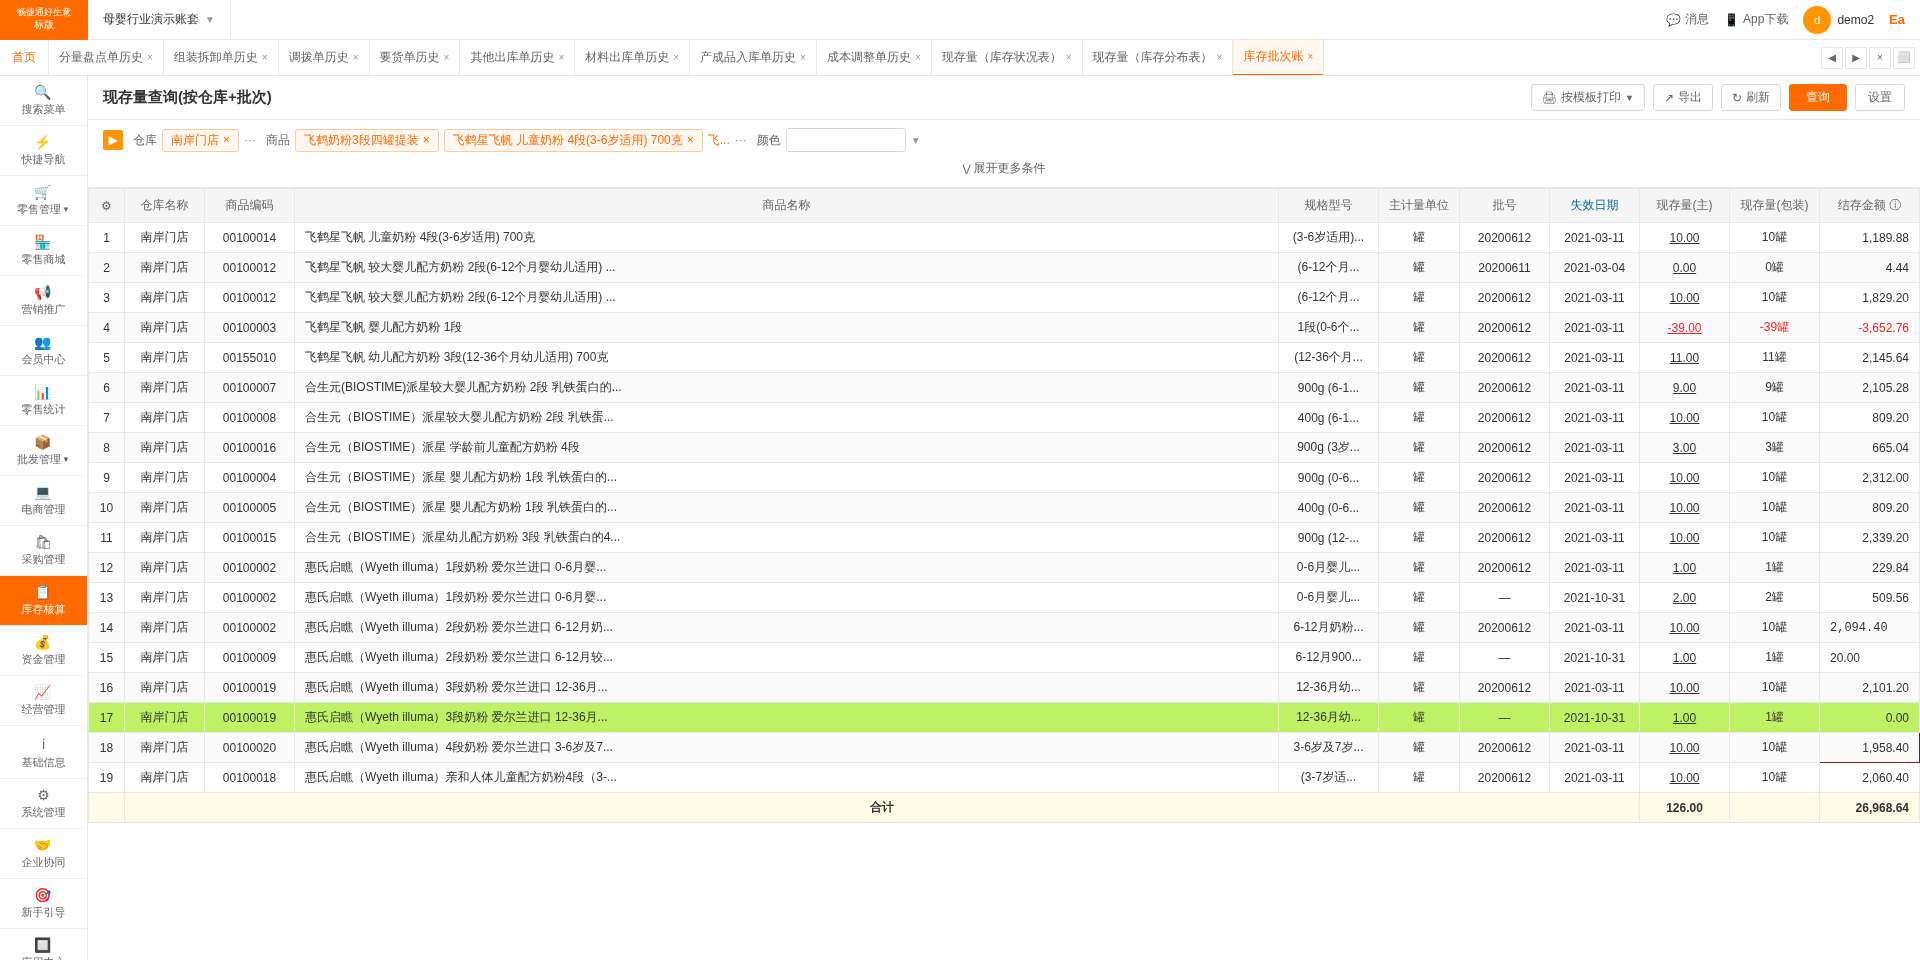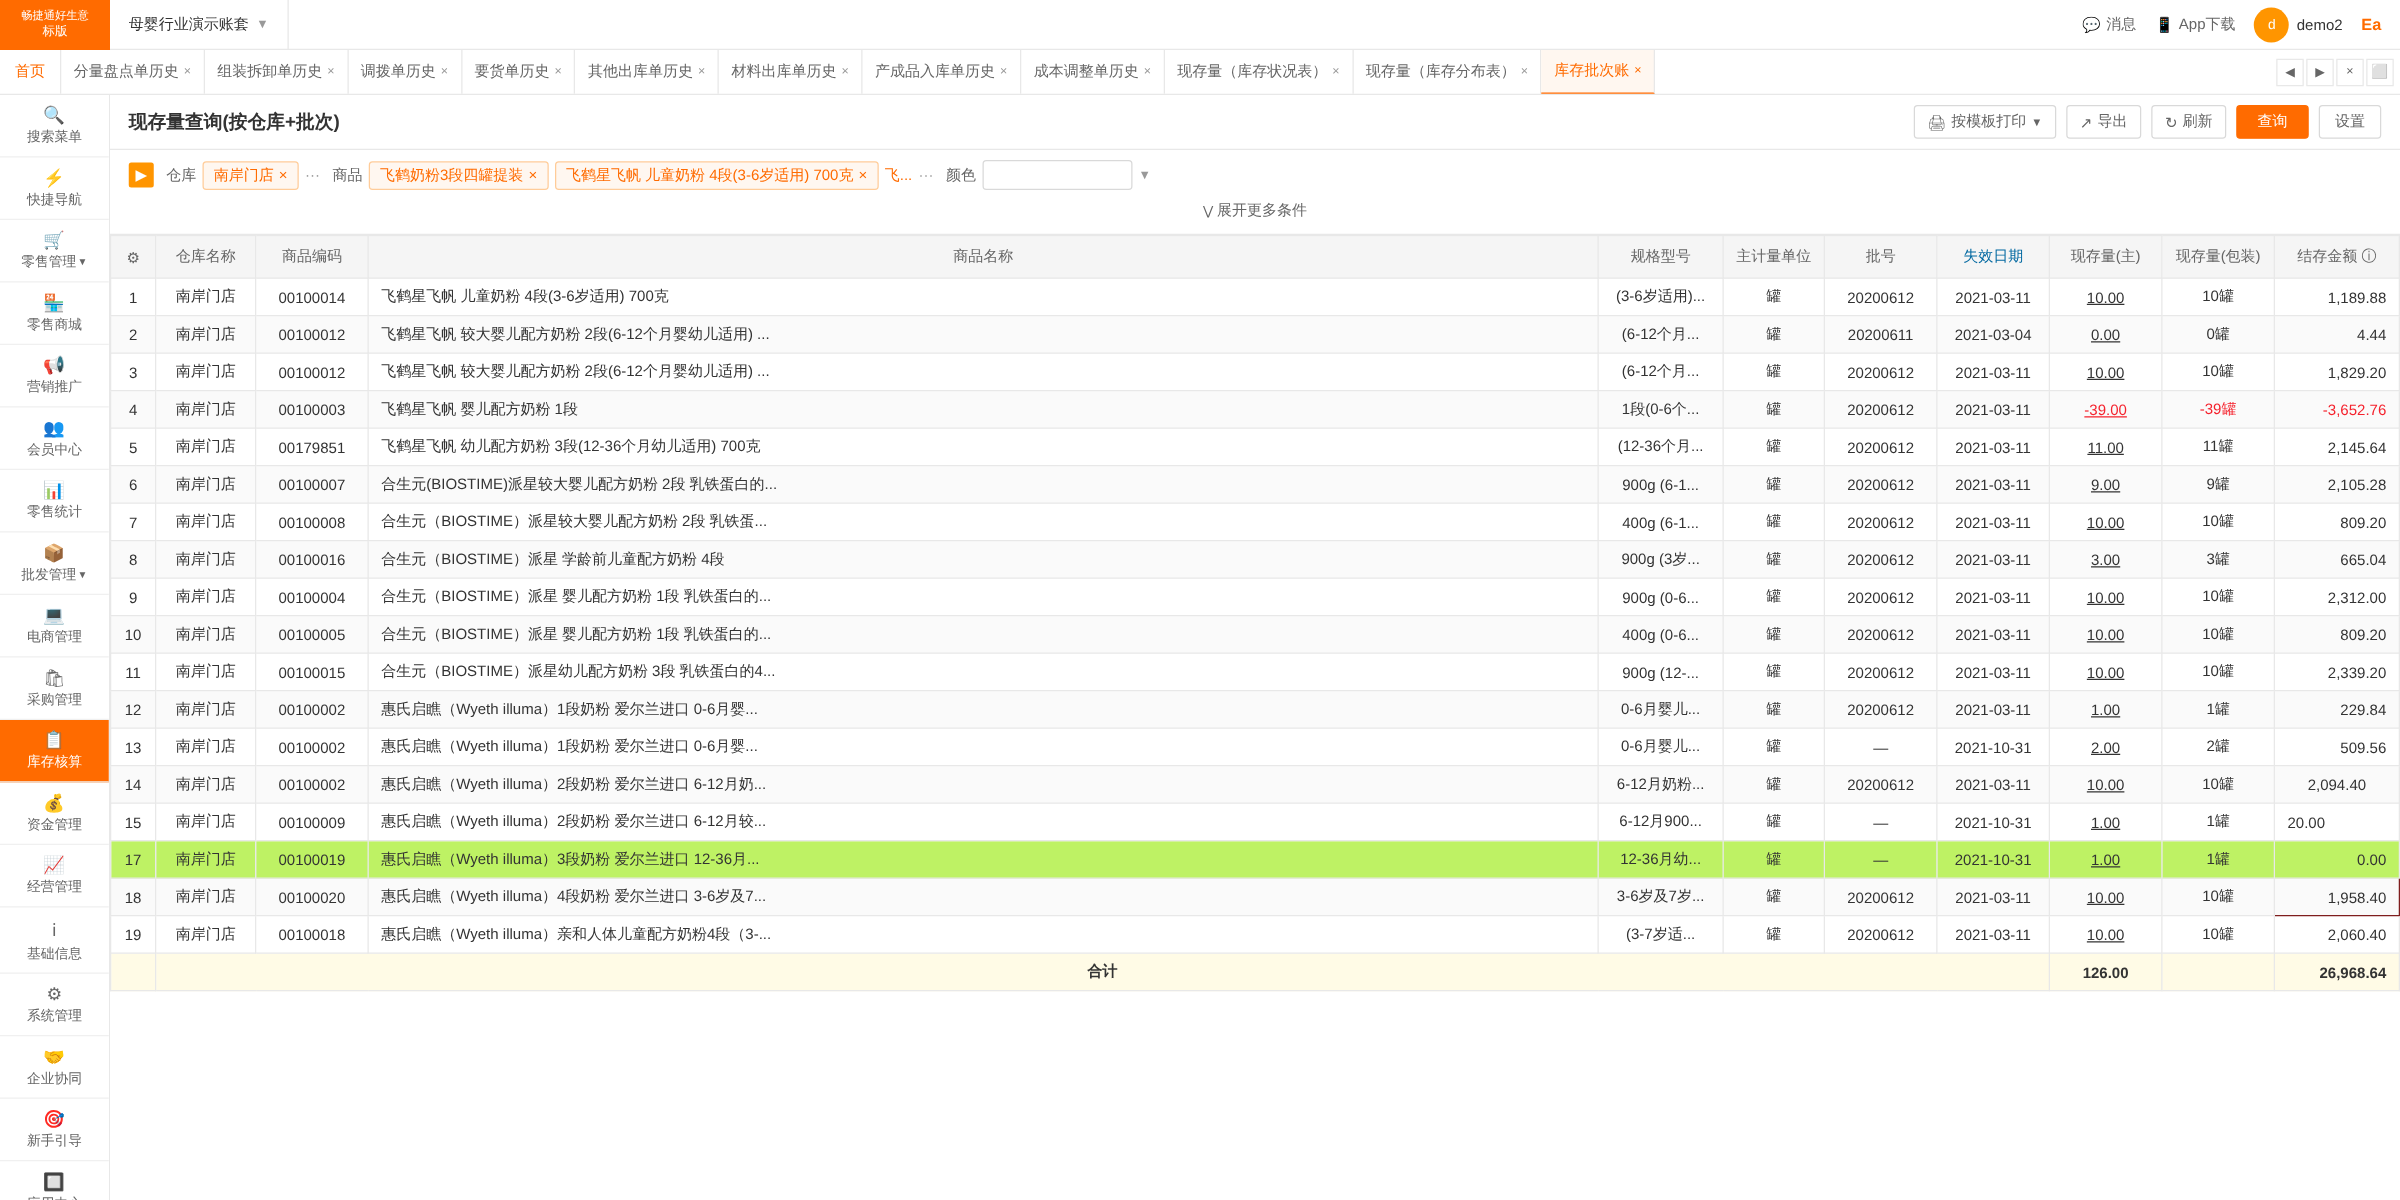--- a/index.html
+++ b/index.html
@@ -321,21 +321,21 @@
     <td style="padding:6px 10px; border:1px solid #e8e8e8; text-align:center;">罐</td>
     <td style="padding:6px 10px; border:1px solid #e8e8e8; text-align:center;">20200612</td>
     <td style="padding:6px 10px; border:1px solid #e8e8e8; text-align:center;">2021-03-11</td>
     <td style="padding:6px 10px; border:1px solid #e8e8e8; text-align:center; color:#f5222d; text-decoration:underline; cursor:pointer;margin-top:36px;">-39.00</td>
     <td style="padding:6px 10px; border:1px solid #e8e8e8; text-align:center; color:#f5222d;">-39罐</td>
     <td style="padding:6px 10px; border:1px solid #e8e8e8; text-align:right; color:#f5222d;">-3,652.76</td>
   </tr>
             <tr style="background: rgb(255, 255, 255);">
     <td style="padding:6px 10px; border:1px solid #e8e8e8; text-align:center; color:#333;">5</td>
     <td style="padding:6px 10px; border:1px solid #e8e8e8; text-align:center;">南岸门店</td>
-    <td style="padding:6px 10px; border:1px solid #e8e8e8; text-align:center;">00179851</td>
+    <td style="padding:6px 10px; border:1px solid #e8e8e8; text-align:center;">00155010</td>
     <td style="padding:6px 10px; border:1px solid #e8e8e8; text-align:left;">飞鹤星飞帆 幼儿配方奶粉 3段(12-36个月幼儿适用) 700克</td>
     <td style="padding:6px 10px; border:1px solid #e8e8e8; text-align:center;">(12-36个月...</td>
     <td style="padding:6px 10px; border:1px solid #e8e8e8; text-align:center;">罐</td>
     <td style="padding:6px 10px; border:1px solid #e8e8e8; text-align:center;">20200612</td>
     <td style="padding:6px 10px; border:1px solid #e8e8e8; text-align:center;">2021-03-11</td>
     <td style="padding:6px 10px; border:1px solid #e8e8e8; text-align:center; color:#333; text-decoration:underline; cursor:pointer;">11.00</td>
     <td style="padding:6px 10px; border:1px solid #e8e8e8; text-align:center; color:#333;">11罐</td>
     <td style="padding:6px 10px; border:1px solid #e8e8e8; text-align:right; color:#333;">2,145.64</td>
   </tr>
             <tr style="background: rgb(250, 250, 250);">
@@ -446,34 +446,47 @@
     <td style="padding:6px 10px; border:1px solid #e8e8e8; text-align:center; color:#333;">14</td>
     <td style="padding:6px 10px; border:1px solid #e8e8e8; text-align:center;">南岸门店</td>
     <td style="padding:6px 10px; border:1px solid #e8e8e8; text-align:center;">00100002</td>
     <td style="padding:6px 10px; border:1px solid #e8e8e8; text-align:left;">惠氏启瞧（Wyeth illuma）2段奶粉 爱尔兰进口 6-12月奶...</td>
     <td style="padding:6px 10px; border:1px solid #e8e8e8; text-align:center;">6-12月奶粉...</td>
     <td style="padding:6px 10px; border:1px solid #e8e8e8; text-align:center;">罐</td>
     <td style="padding:6px 10px; border:1px solid #e8e8e8; text-align:center;">20200612</td>
     <td style="padding:6px 10px; border:1px solid #e8e8e8; text-align:center;">2021-03-11</td>
     <td style="padding:6px 10px; border:1px solid #e8e8e8; text-align:center; color:#333; text-decoration:underline; cursor:pointer;">10.00</td>
     <td style="padding:6px 10px; border:1px solid #e8e8e8; text-align:center; color:#333;">10罐</td>
-    <td style="padding:5px 10px; border:1px solid #e8e8e8; text-align:center; color:#333;">2,094.40</td>
+    <td style="padding:5px 10px; border:1px solid #e8e8e8; text-align:left; color:#333;font-family:Liberation Mono, monospace;">2,094.40</td>
   </tr>
             <tr style="background: rgb(255, 255, 255);">
     <td style="padding:6px 10px; border:1px solid #e8e8e8; text-align:center; color:#333;">15</td>
     <td style="padding:6px 10px; border:1px solid #e8e8e8; text-align:center;">南岸门店</td>
     <td style="padding:6px 10px; border:1px solid #e8e8e8; text-align:center;">00100009</td>
     <td style="padding:6px 10px; border:1px solid #e8e8e8; text-align:left;">惠氏启瞧（Wyeth illuma）2段奶粉 爱尔兰进口 6-12月较...</td>
     <td style="padding:6px 10px; border:1px solid #e8e8e8; text-align:center;">6-12月900...</td>
     <td style="padding:6px 10px; border:1px solid #e8e8e8; text-align:center;">罐</td>
     <td style="padding:6px 10px; border:1px solid #e8e8e8; text-align:center;">—</td>
     <td style="padding:6px 10px; border:1px solid #e8e8e8; text-align:center;">2021-10-31</td>
     <td style="padding:6px 10px; border:1px solid #e8e8e8; text-align:center; color:#333; text-decoration:underline; cursor:pointer;">1.00</td>
     <td style="padding:6px 10px; border:1px solid #e8e8e8; text-align:center; color:#333;">1罐</td>
     <td style="padding:6px 10px; border:1px solid #e8e8e8; text-align:left; color:#333;">20.00</td>
+  </tr>
+            <tr style="background: rgb(250, 250, 250);">
+    <td style="padding:6px 10px; border:1px solid #e8e8e8; text-align:center; color:#333;">16</td>
+    <td style="padding:6px 10px; border:1px solid #e8e8e8; text-align:center;">南岸门店</td>
+    <td style="padding:6px 10px; border:1px solid #e8e8e8; text-align:center;">00100019</td>
+    <td style="padding:6px 10px; border:1px solid #e8e8e8; text-align:left;">惠氏启瞧（Wyeth illuma）3段奶粉 爱尔兰进口 12-36月...</td>
+    <td style="padding:6px 10px; border:1px solid #e8e8e8; text-align:center;">12-36月幼...</td>
+    <td style="padding:6px 10px; border:1px solid #e8e8e8; text-align:center;">罐</td>
+    <td style="padding:6px 10px; border:1px solid #e8e8e8; text-align:center;">20200612</td>
+    <td style="padding:6px 10px; border:1px solid #e8e8e8; text-align:center;">2021-03-11</td>
+    <td style="padding:6px 10px; border:1px solid #e8e8e8; text-align:center; color:#333; text-decoration:underline; cursor:pointer;">10.00</td>
+    <td style="padding:6px 10px; border:1px solid #e8e8e8; text-align:center; color:#333;">10罐</td>
+    <td style="padding:6px 10px; border:1px solid #e8e8e8; text-align:right; color:#333;">2,101.20</td>
   </tr>
             <tr style="background: #bef264;">
     <td style="padding:6px 10px; border:1px solid #e8e8e8; text-align:center; color:#333;">17</td>
     <td style="padding:6px 10px; border:1px solid #e8e8e8; text-align:center;">南岸门店</td>
     <td style="padding:6px 10px; border:1px solid #e8e8e8; text-align:center;">00100019</td>
     <td style="padding:6px 10px; border:1px solid #e8e8e8; text-align:left;">惠氏启瞧（Wyeth illuma）3段奶粉 爱尔兰进口 12-36月...</td>
     <td style="padding:6px 10px; border:1px solid #e8e8e8; text-align:center;">12-36月幼...</td>
     <td style="padding:6px 10px; border:1px solid #e8e8e8; text-align:center;">罐</td>
     <td style="padding:6px 10px; border:1px solid #e8e8e8; text-align:center;">—</td>
     <td style="padding:6px 10px; border:1px solid #e8e8e8; text-align:center;">2021-10-31</td>

